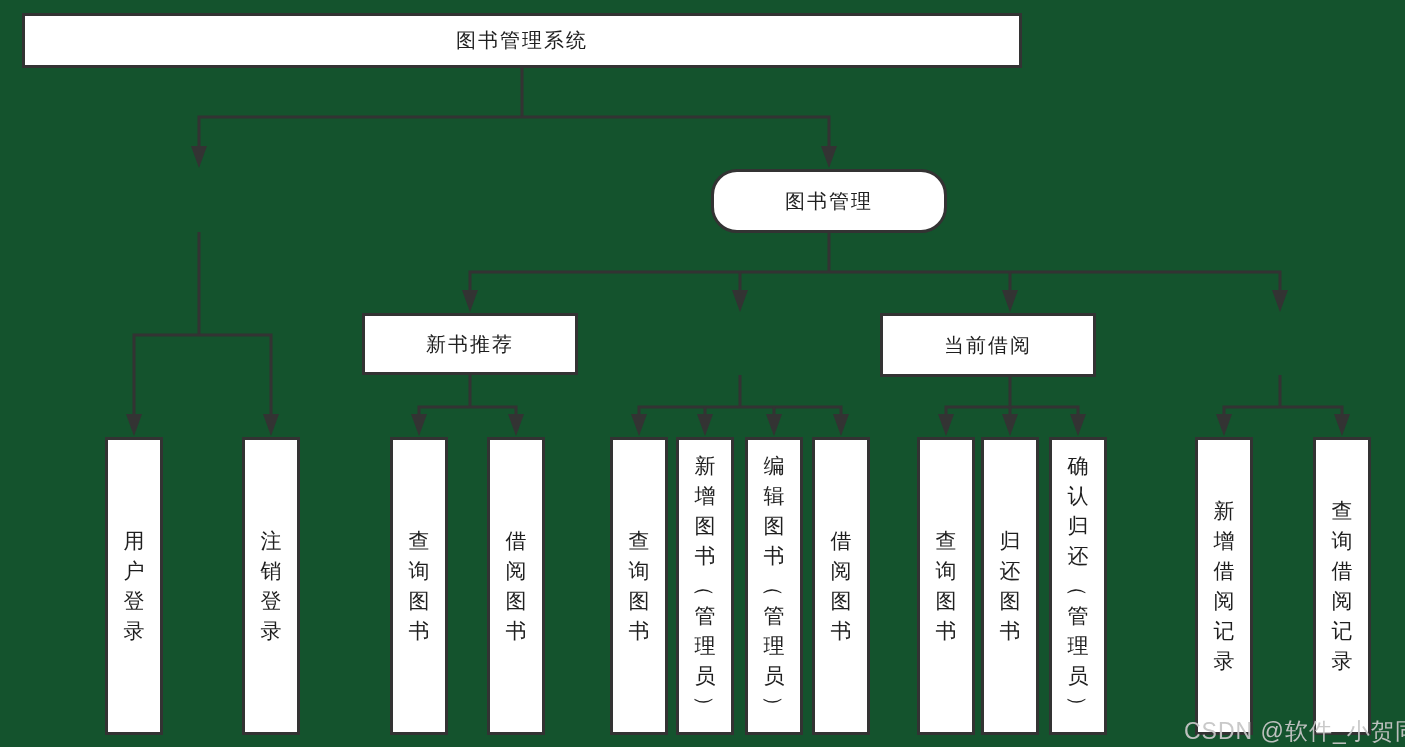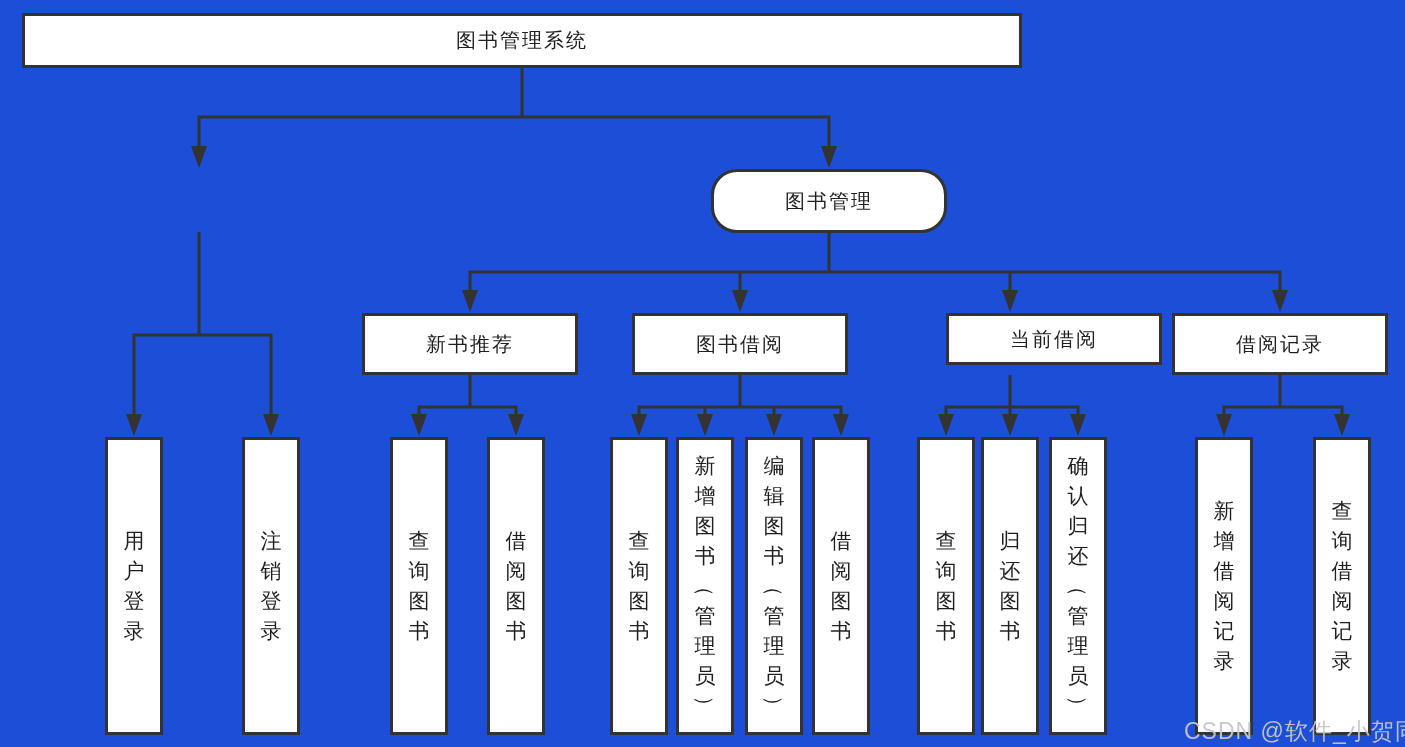--- a/index.html
+++ b/index.html
@@ -1,17 +1,17 @@
 <!DOCTYPE html>
 <html><head>
 <meta charset="utf-8">
 <style>
   html,body{margin:0;padding:0;background:#ffffff;}
   .stage{
-    position:relative;width:1405px;height:747px;background:#1d4ed8;
+    position:relative;width:1405px;height:747px;background:#14532d;
     font-family:"Liberation Sans",sans-serif;overflow:hidden;
   }
   .connectors{position:absolute;left:0;top:0;z-index:0;}
   .box{
     position:absolute;box-sizing:border-box;border:3px solid #333333;
     background:#ffffff;display:flex;align-items:center;justify-content:center;
     color:#1f1f1f;z-index:1;
   }
   .hbox{font-size:20px;letter-spacing:2px;}
   .vbox{font-size:21px;}
@@ -78,23 +78,21 @@
       <polygon points="1216,414 1232,414 1224,436"></polygon>
       <polygon points="1334,414 1350,414 1342,436"></polygon>
     </g>
   </svg>
 
   <div class="box hbox" style="left:22px;top:13px;width:1000px;height:55px;">图书管理系统</div>
 
   <div class="box hbox" style="left:711px;top:169px;width:236px;height:64px;border-radius:26px;">图书管理</div>
 
   <div class="box hbox" style="left:362px;top:313px;width:216px;height:62px;text-align:center;">新书推荐</div>
-  <div class="box hbox" style="left:632px;top:313px;width:216px;height:62px;">图书借阅</div>
-  <div class="box hbox" style="left:946px;top:313px;width:216px;height:52px;">当前借阅</div>
-  <div class="box hbox" style="left:1172px;top:313px;width:216px;height:62px;">借阅记录</div>
+  <div class="box hbox" style="left:880px;top:313px;width:216px;height:64px;">当前借阅</div>
 
   <div class="box vbox" style="left:105px;top:437px;width:58px;height:298px;">
     <div class="vcol">
         <span class="vchar">用</span>
         <span class="vchar">户</span>
         <span class="vchar">登</span>
         <span class="vchar">录</span>
       </div>
   </div>
   <div class="box vbox" style="left:242px;top:437px;width:58px;height:298px;">

